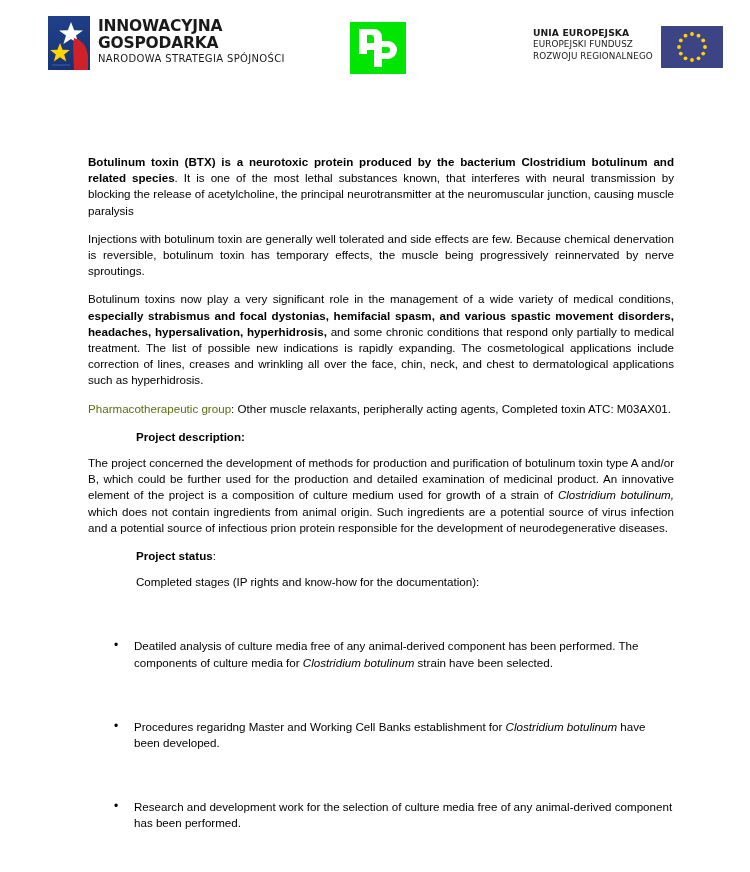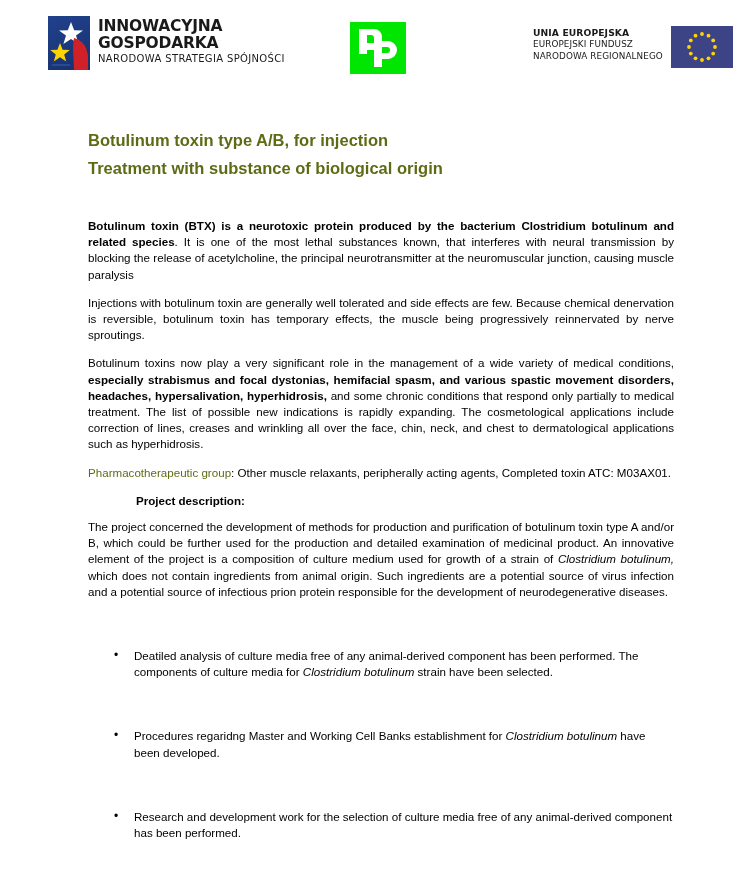--- a/index.html
+++ b/index.html
@@ -131,21 +131,21 @@
   }
   h1.doc-title .t-line { display: block; }
 
   p.para {
     margin: 0 0 12px 0;
     font-size: 11.6px;
     line-height: 16.2px;
     text-align: justify;
     color: #000000;
   }
-  .para.first { margin-top: 36px; }
+  .para.first { margin-top: 28px; }
   .b { font-weight: bold; }
   .i { font-style: italic; }
   .olive { color: #5f6b14; }
 
   p.heading {
     margin: 0 0 10px 0;
     font-size: 11.6px;
     line-height: 16.2px;
     color: #000000;
     padding-left: 48px;
@@ -212,21 +212,21 @@
       <rect x="24" y="14" width="8" height="31" fill="#ffffff"></rect>
 
       <path d="M32,19 h6 a9,9 0 0 1 0,18 h-6 v-6 h5 a3,3 0 0 0 0,-6 h-5 z" fill="#ffffff"></path>
     </svg>
   </div>
 
   <div class="eu-logo">
     <div class="eu-text">
       <div class="eu-line1">UNIA EUROPEJSKA</div>
       <div class="eu-line2">EUROPEJSKI FUNDUSZ</div>
-      <div class="eu-line3">NARODOWA REGIONALNEGO</div>
+      <div class="eu-line3">ROZWOJU REGIONALNEGO</div>
     </div>
     <div class="eu-flag">
       <svg width="62" height="42" viewBox="0 0 62 42" xmlns="http://www.w3.org/2000/svg">
         <rect x="0" y="0" width="62" height="42" fill="#3c4486"></rect>
         <g fill="#ffd400">
           <circle cx="31" cy="8" r="1.9"></circle>
           <circle cx="37.5" cy="9.7" r="1.9"></circle>
           <circle cx="42.2" cy="14.4" r="1.9"></circle>
           <circle cx="44" cy="21" r="1.9"></circle>
           <circle cx="42.2" cy="27.6" r="1.9"></circle>
@@ -239,24 +239,20 @@
           <circle cx="24.5" cy="9.7" r="1.9"></circle>
         </g>
       </svg>
     </div>
   </div>
 
 </div>
 
 <div class="doc">
 
-  <h1 class="doc-title">
-    <span class="t-line">Botulinum toxin type A/B, for injection</span>
-    <span class="t-line">Treatment with substance of biological origin</span>
-  </h1>
 
   <p class="para first">
     <span class="b">Botulinum toxin (BTX) is a neurotoxic protein produced by the bacterium Clostridium botulinum and related species</span><span>. It is one of the most lethal substances known, that interferes with neural transmission by blocking the release of acetylcholine, the principal neurotransmitter at the neuromuscular junction, causing muscle paralysis</span>
   </p>
 
   <p class="para">
     <span>Injections with botulinum toxin are generally well tolerated and side effects are few. Because chemical denervation is reversible, botulinum toxin has temporary effects, the muscle being progressively reinnervated by nerve sproutings.</span>
   </p>
 
   <p class="para">
@@ -268,21 +264,27 @@
   </p>
 
   <p class="heading">
     <span class="hb">Project description:</span>
   </p>
 
   <p class="para">
     <span>The project concerned the development of methods for production and purification of botulinum toxin type A and/or B, which could be further used for the production and detailed examination of medicinal product. An innovative element of the project is a composition of culture medium used for growth of a strain of </span><span class="i">Clostridium botulinum,</span><span> which does not contain ingredients from animal origin. Such ingredients are a potential source of virus infection and a potential source of infectious prion protein responsible for the development of neurodegenerative diseases.</span>
   </p>
 
-
+  <p class="heading">
+    <span class="hb">Project status</span><span>:</span>
+  </p>
+
+  <p class="heading">
+    <span>Completed stages (IP rights and know-how for the documentation):</span>
+  </p>
 
   <ul class="bullets">
     <li>
       <span>Deatiled analysis of culture media free of any animal-derived component has been performed. The components of culture media for </span><span class="i">Clostridium botulinum</span><span> strain have been selected.</span>
     </li>
     <li>
       <span>Procedures regaridng Master and Working Cell Banks establishment for </span><span class="i">Clostridium botulinum</span><span> have been developed.</span>
     </li>
     <li>
       <span>Research and development work for the selection of culture media free of any animal-derived component has been performed.</span><span class="i"></span><span></span>

